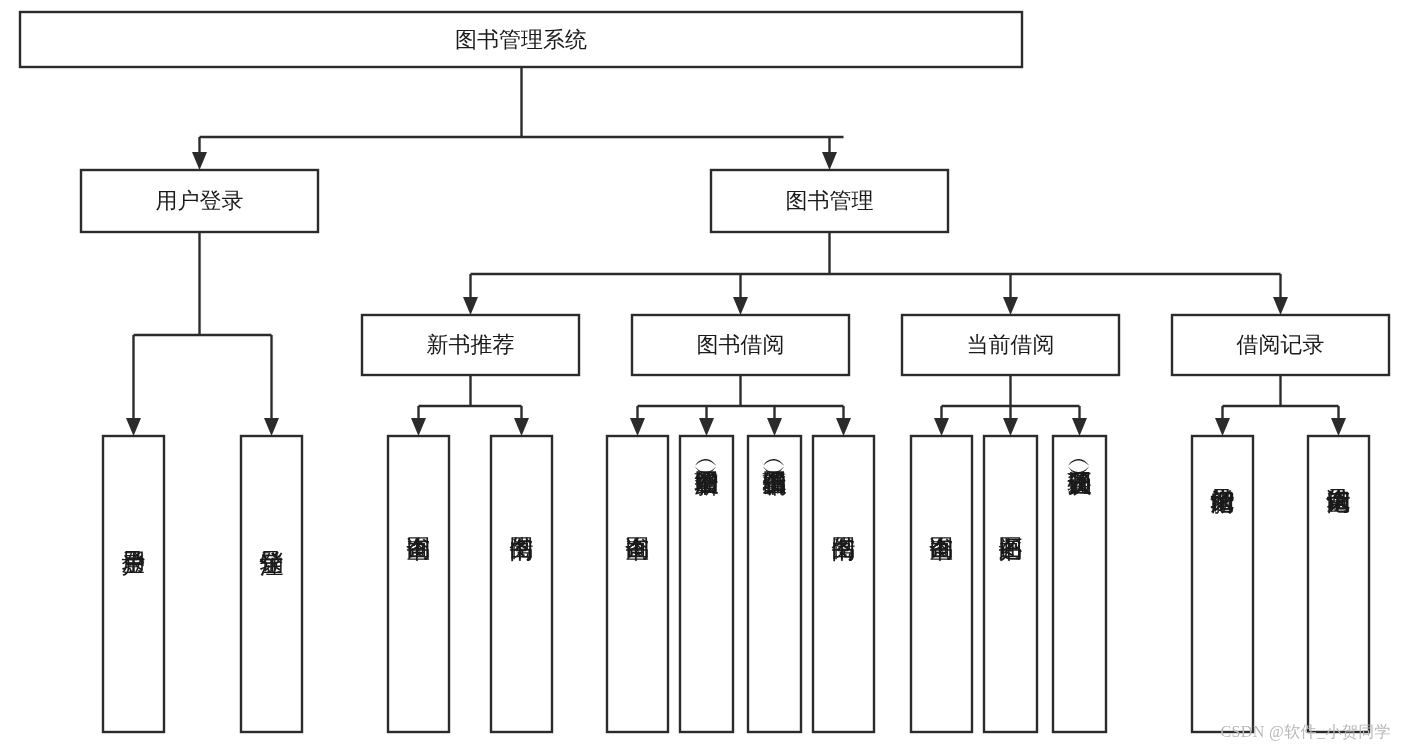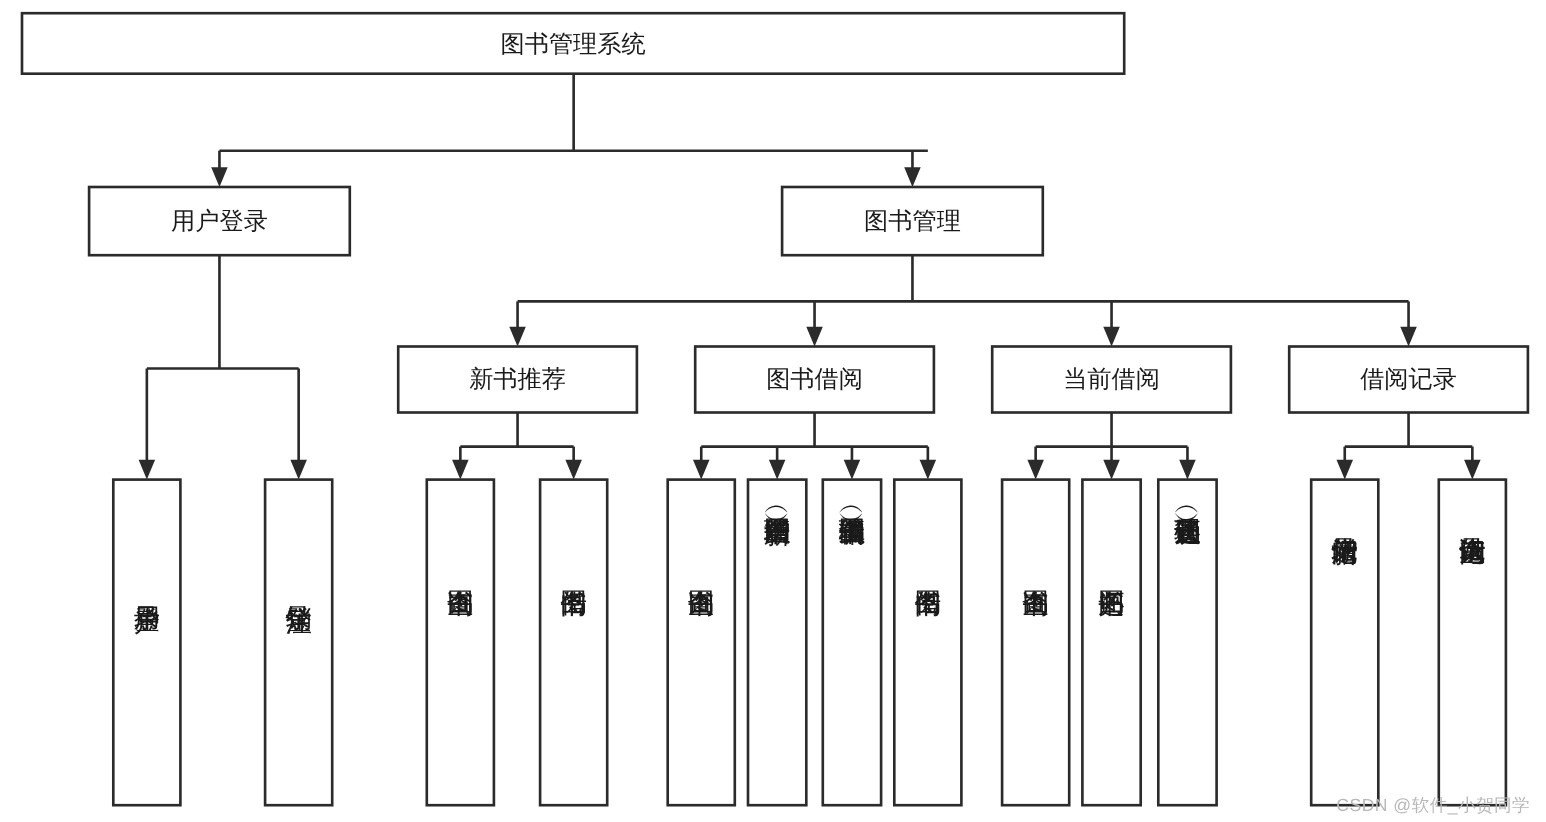--- a/index.html
+++ b/index.html
@@ -44,21 +44,21 @@
     stroke-linecap: butt;
   }
   .arrow-head {
     fill: #2b2b2b;
     stroke: none;
   }
   .watermark {
     position: absolute;
     right: 14px;
     bottom: 4px;
-    font-family: Liberation Sans, sans-serif;
+    font-family: Liberation Serif, serif;
     font-size: 16px;
     color: #b8b8b8;
     white-space: nowrap;
     letter-spacing: 0.4px;
     pointer-events: none;
   }
 </style>
 </head>
 <body>
 

